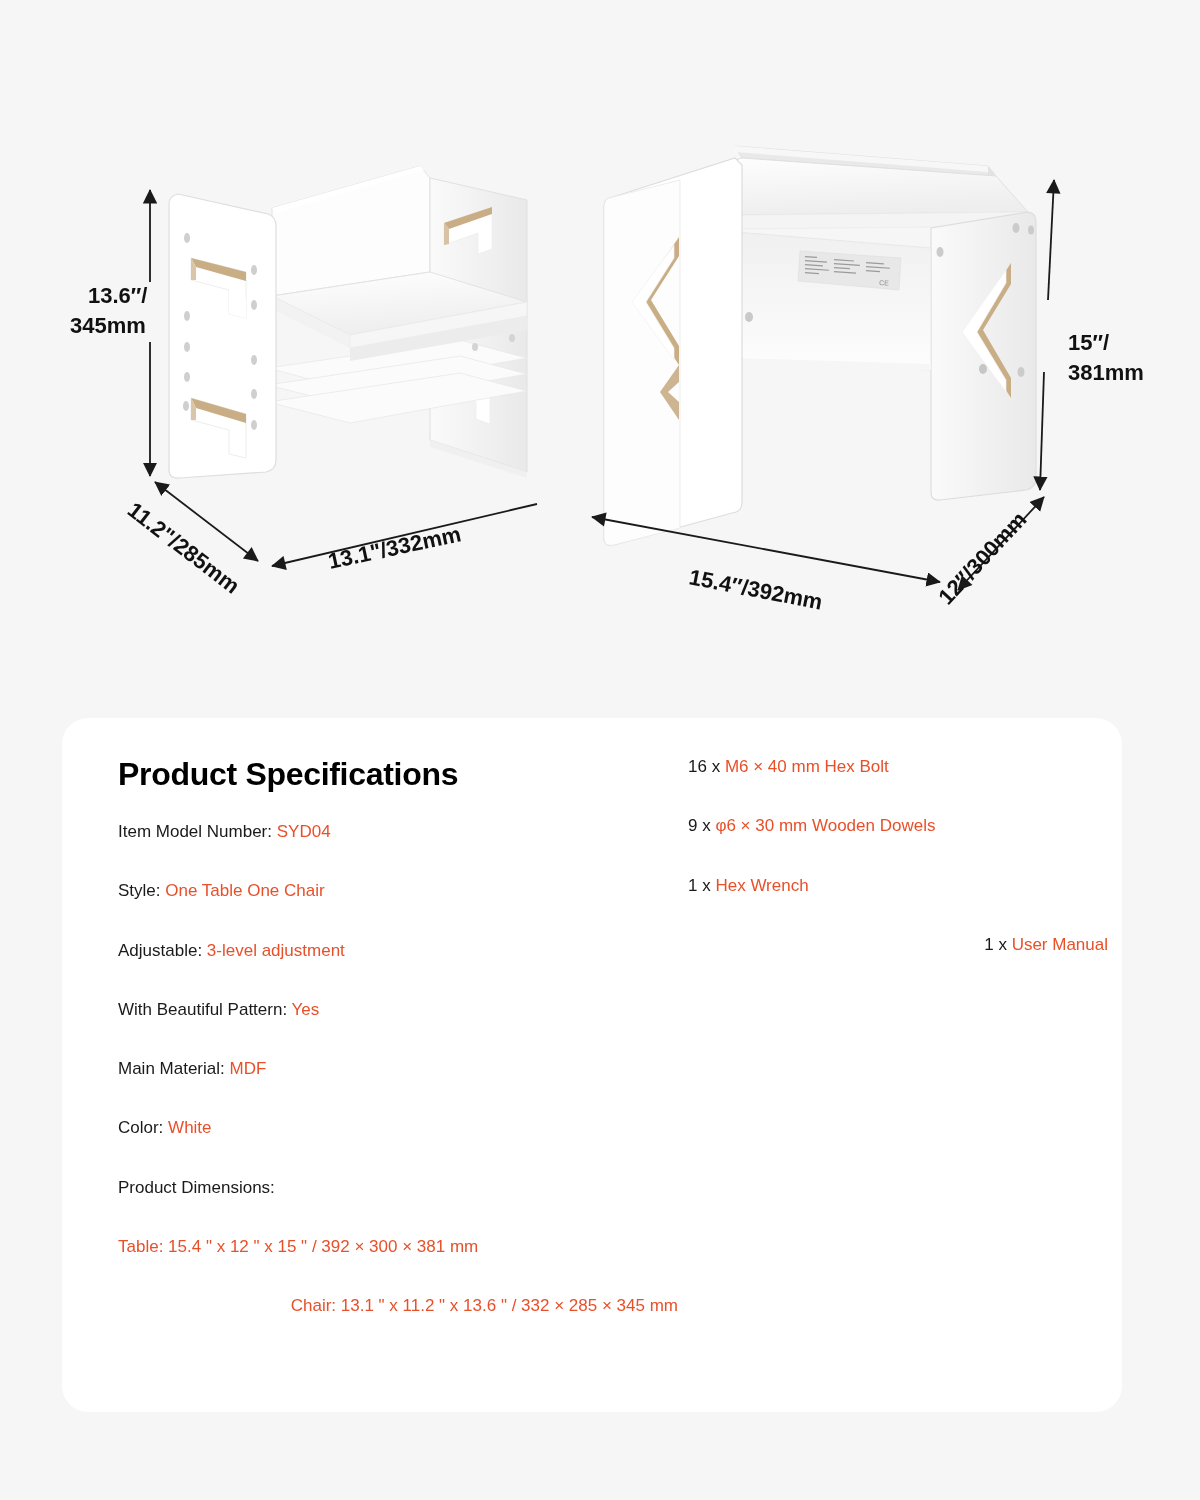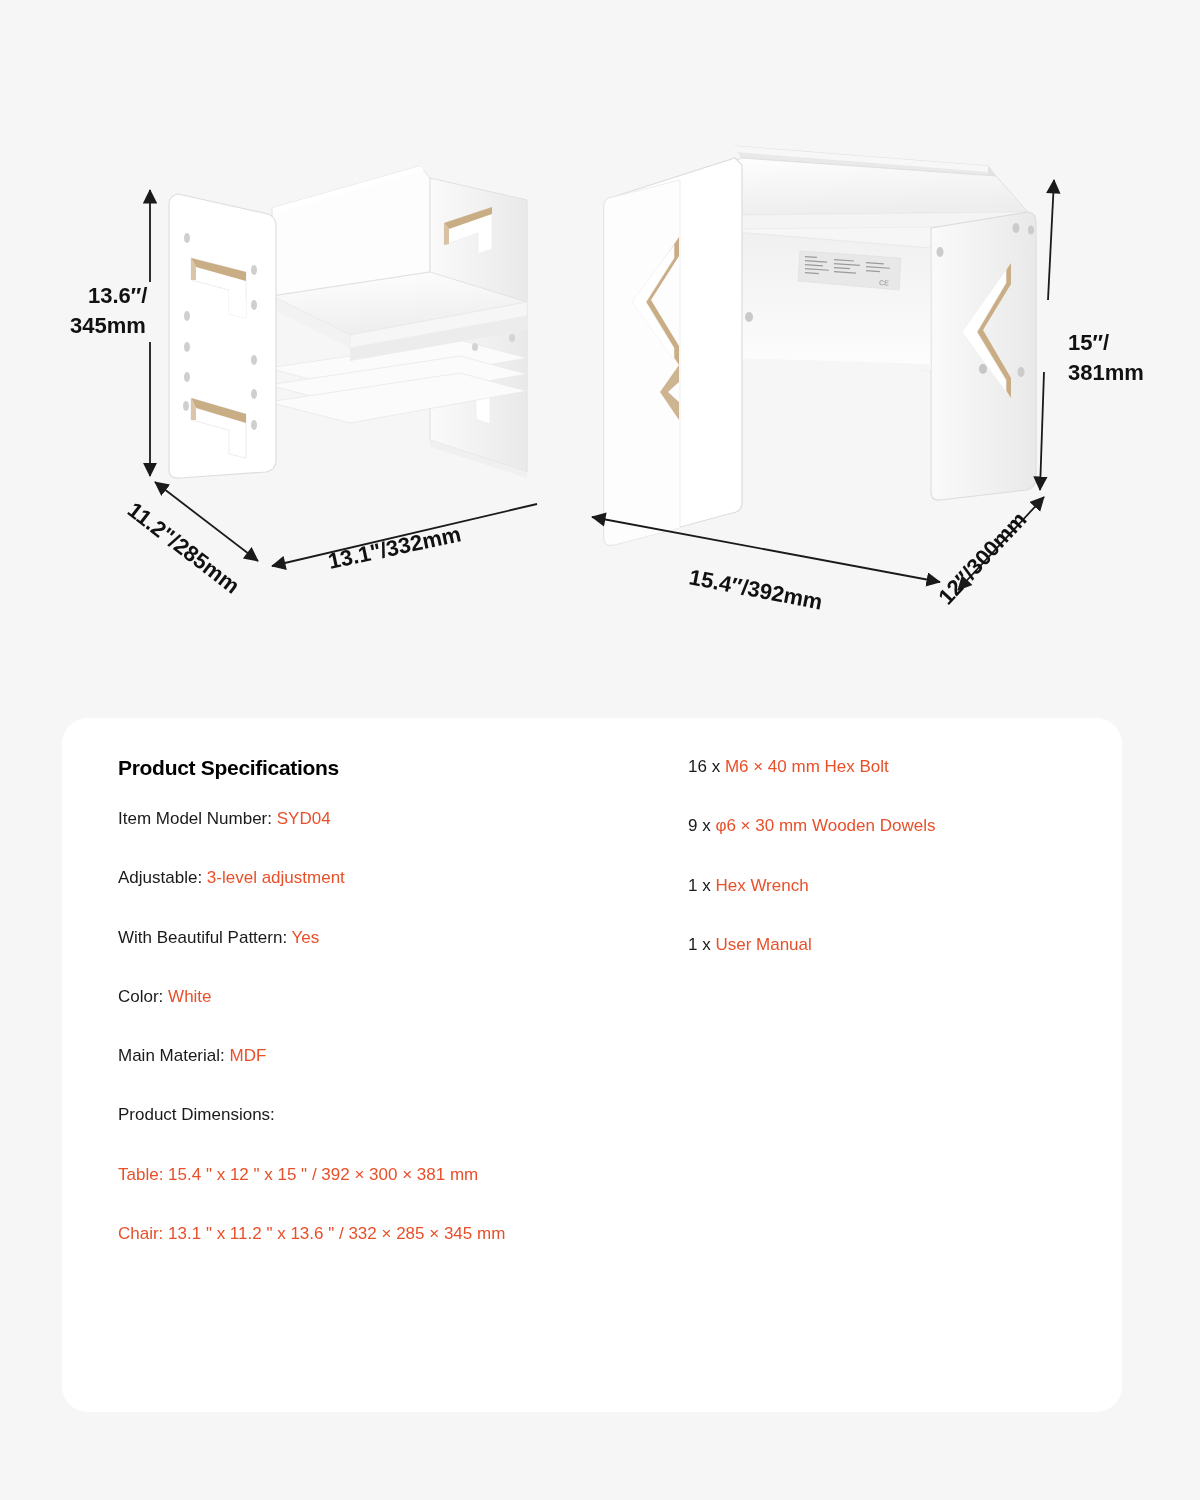--- a/index.html
+++ b/index.html
@@ -43,36 +43,36 @@
     position: absolute;
     left: 0; top: 0;
     width: 100%; height: 100%;
   }
 
   .col { position: absolute; top: 38px; }
   #spec-column { left: 56px; width: 560px; }
   #accessories-column { left: 626px; width: 420px; }
 
   .section-heading {
-    font-size: 21px;
+    font-size: 32px;
     font-weight: bold;
     color: #000000;
     letter-spacing: -0.3px;
     margin-bottom: 28px;
     white-space: nowrap;
   }
 
   .spec-row, .acc-row {
     font-size: 17px;
     color: #1a1a1a;
     line-height: 1.25;
     margin-bottom: 38px;
     white-space: nowrap;
   }
-  .spec-row:last-child, .acc-row:last-child { margin-bottom: 0; }
+  .spec-row:last-child, .acc-row:last-child { margin-bottom: 0; text-align: right; }
 
   .val { color: #e8502a; }
   .full-orange { color: #e8502a; }
 </style>
 </head>
 <body>
 
 <div id="diagram-area">
   <svg id="diagram-svg" viewBox="0 0 1200 700">
     <defs>
@@ -250,34 +250,38 @@
   <div class="card-columns">
 
     <div class="col" id="spec-column">
       <div class="section-heading">Product Specifications</div>
 
       <div class="spec-row">
         <span>Item Model Number:</span>
         <span class="val">SYD04</span>
       </div>
       <div class="spec-row">
+        <span>Style:</span>
+        <span class="val">One Table One Chair</span>
+      </div>
+      <div class="spec-row">
         <span>Adjustable:</span>
         <span class="val">3-level adjustment</span>
       </div>
       <div class="spec-row">
         <span>With Beautiful Pattern:</span>
         <span class="val">Yes</span>
       </div>
       <div class="spec-row">
+        <span>Main Material:</span>
+        <span class="val">MDF</span>
+      </div>
+      <div class="spec-row">
         <span>Color:</span>
         <span class="val">White</span>
-      </div>
-      <div class="spec-row">
-        <span>Main Material:</span>
-        <span class="val">MDF</span>
       </div>
       <div class="spec-row">
         <span>Product Dimensions:</span>
       </div>
 
       <div class="spec-row full-orange">Table: 15.4 " x 12 " x 15 " / 392 × 300 × 381 mm</div>
       <div class="spec-row full-orange">Chair: 13.1 " x 11.2 " x 13.6 " / 332 × 285 × 345 mm</div>
     </div>
 
     <div class="col" id="accessories-column">

